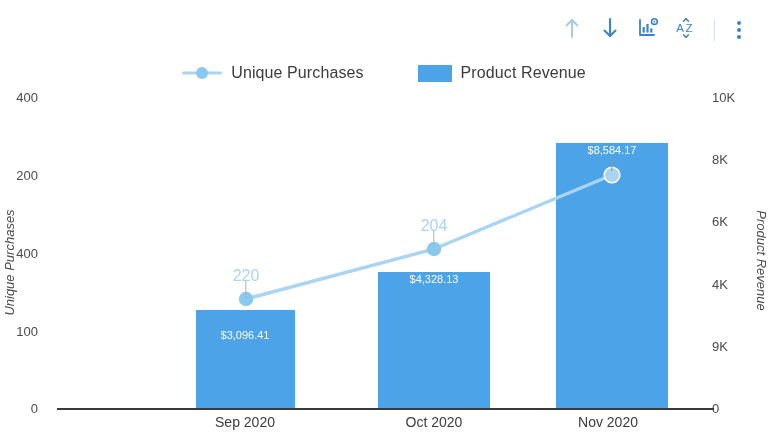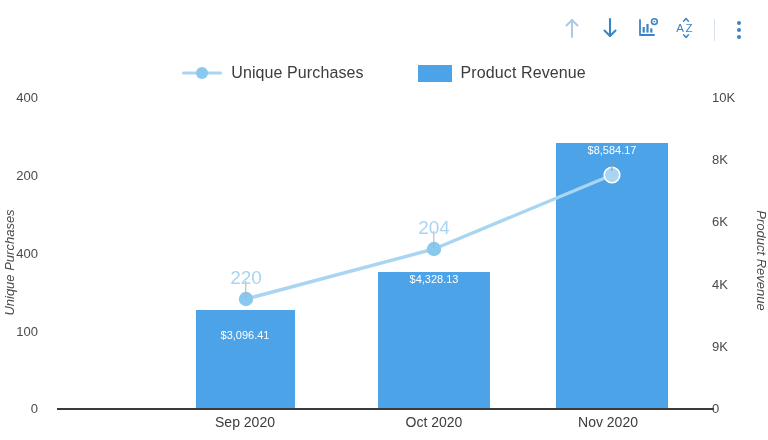--- a/index.html
+++ b/index.html
@@ -180,21 +180,21 @@
     position: absolute;
     font-size: 11px;
     color: #ffffff;
     text-align: center;
     white-space: nowrap;
     transform: translateX(-50%);
   }
 
   .point-label {
     position: absolute;
-    font-size: 19px;
+    font-size: 16px;
     color: #a9d5f2;
     white-space: nowrap;
     transform: translateX(-50%);
   }
   .point-stem {
     position: absolute;
     width: 1.4px;
     background: #b9b0a4;
     transform: translateX(-50%);
   }

